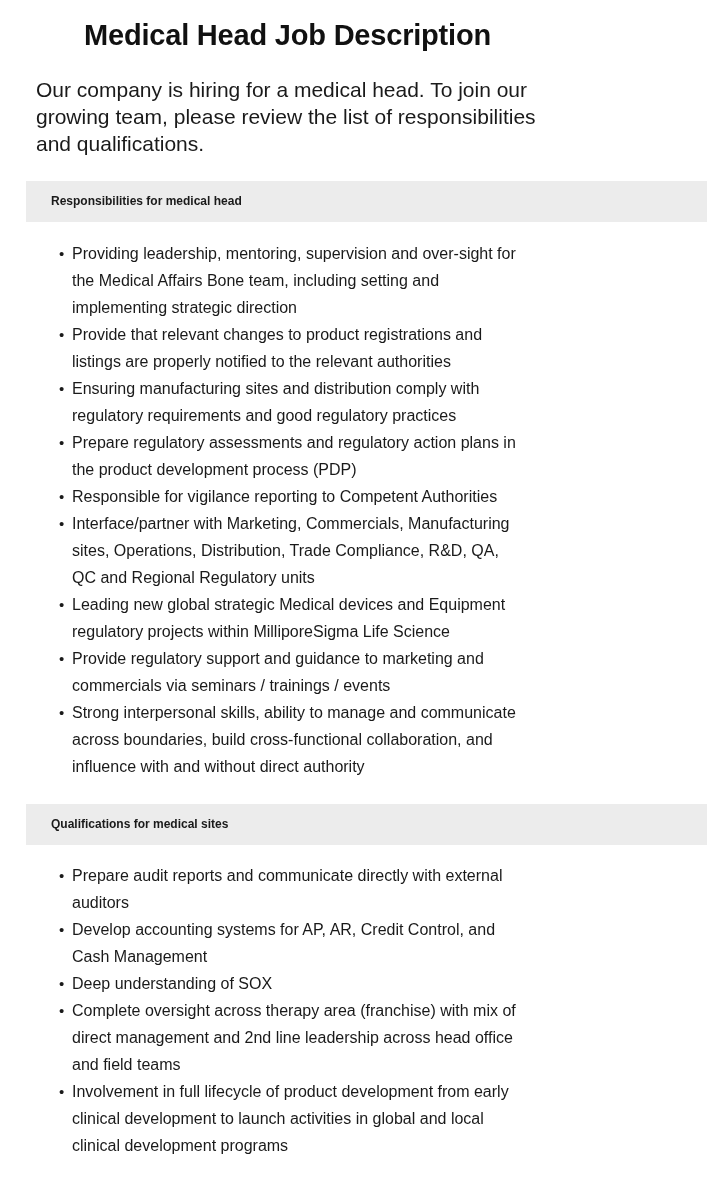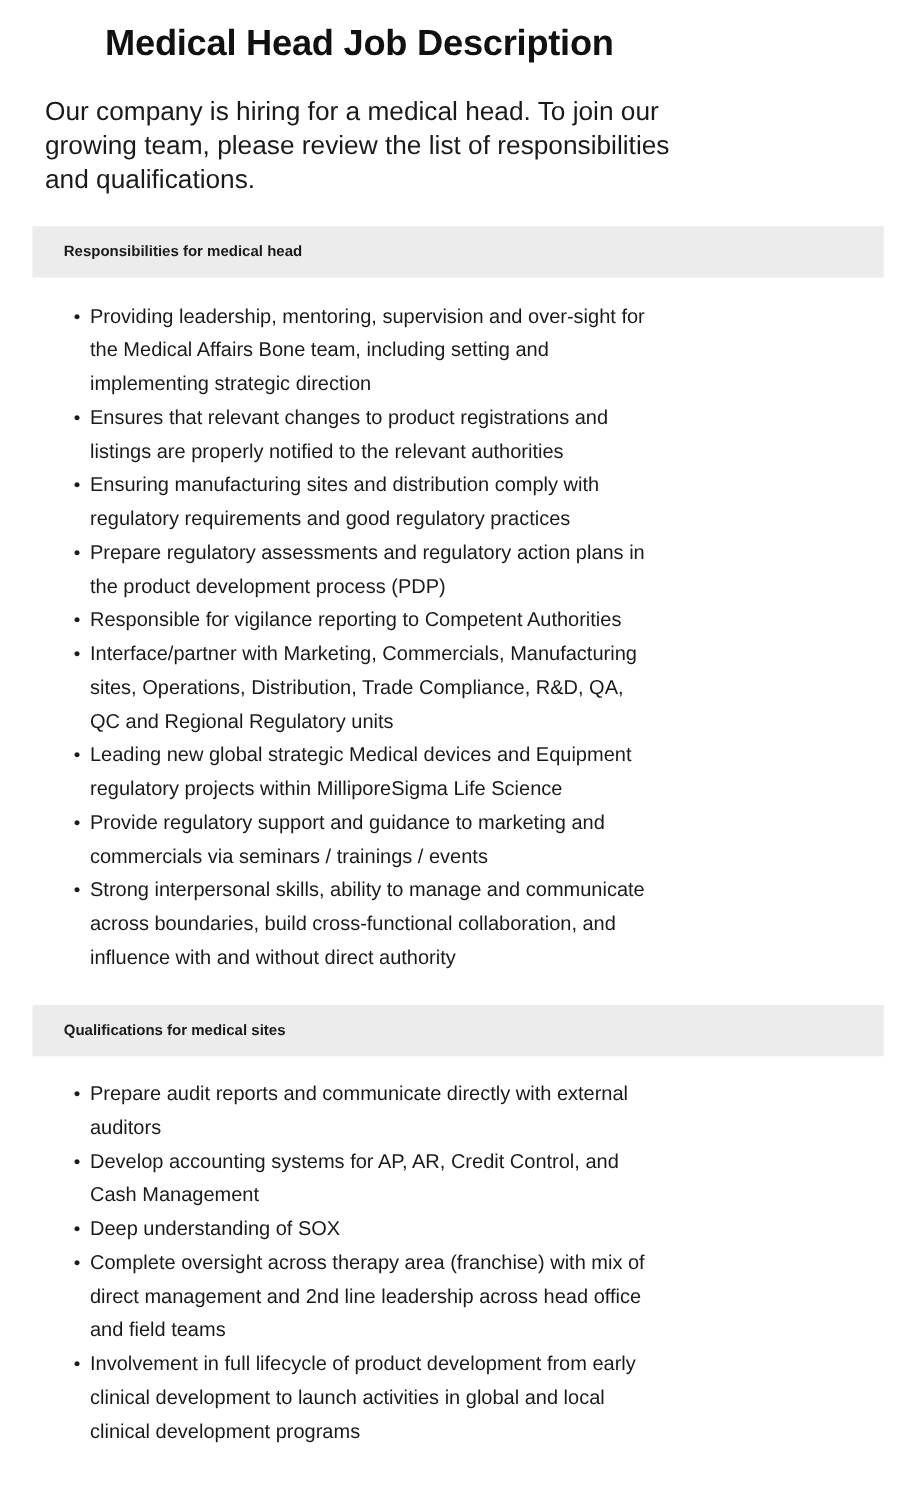--- a/index.html
+++ b/index.html
@@ -91,21 +91,21 @@
 <div class="page">
 
   <h1 class="doc-title">Medical Head Job Description</h1>
 
   <p class="intro">Our company is hiring for a medical head. To join our growing team, please review the list of responsibilities and qualifications.</p>
 
   <section class="section section-responsibilities">
     <div class="section-header">Responsibilities for medical head</div>
     <ul class="bullet-list">
       <li>Providing leadership, mentoring, supervision and over-sight for the Medical Affairs Bone team, including setting and implementing strategic direction</li>
-      <li>Ensures that relevant changes to product registrations and listings are properly notified to the relevant authorities</li>
+      <li>Provide that relevant changes to product registrations and listings are properly notified to the relevant authorities</li>
       <li>Ensuring manufacturing sites and distribution comply with regulatory requirements and good regulatory practices</li>
       <li>Prepare regulatory assessments and regulatory action plans in the product development process (PDP)</li>
       <li>Responsible for vigilance reporting to Competent Authorities</li>
       <li>Interface/partner with Marketing, Commercials, Manufacturing sites, Operations, Distribution, Trade Compliance, R&amp;D, QA, QC and Regional Regulatory units</li>
       <li>Leading new global strategic Medical devices and Equipment regulatory projects within MilliporeSigma Life Science</li>
       <li>Provide regulatory support and guidance to marketing and commercials via seminars / trainings / events</li>
       <li>Strong interpersonal skills, ability to manage and communicate across boundaries, build cross-functional collaboration, and influence with and without direct authority</li>
     </ul>
   </section>
 

